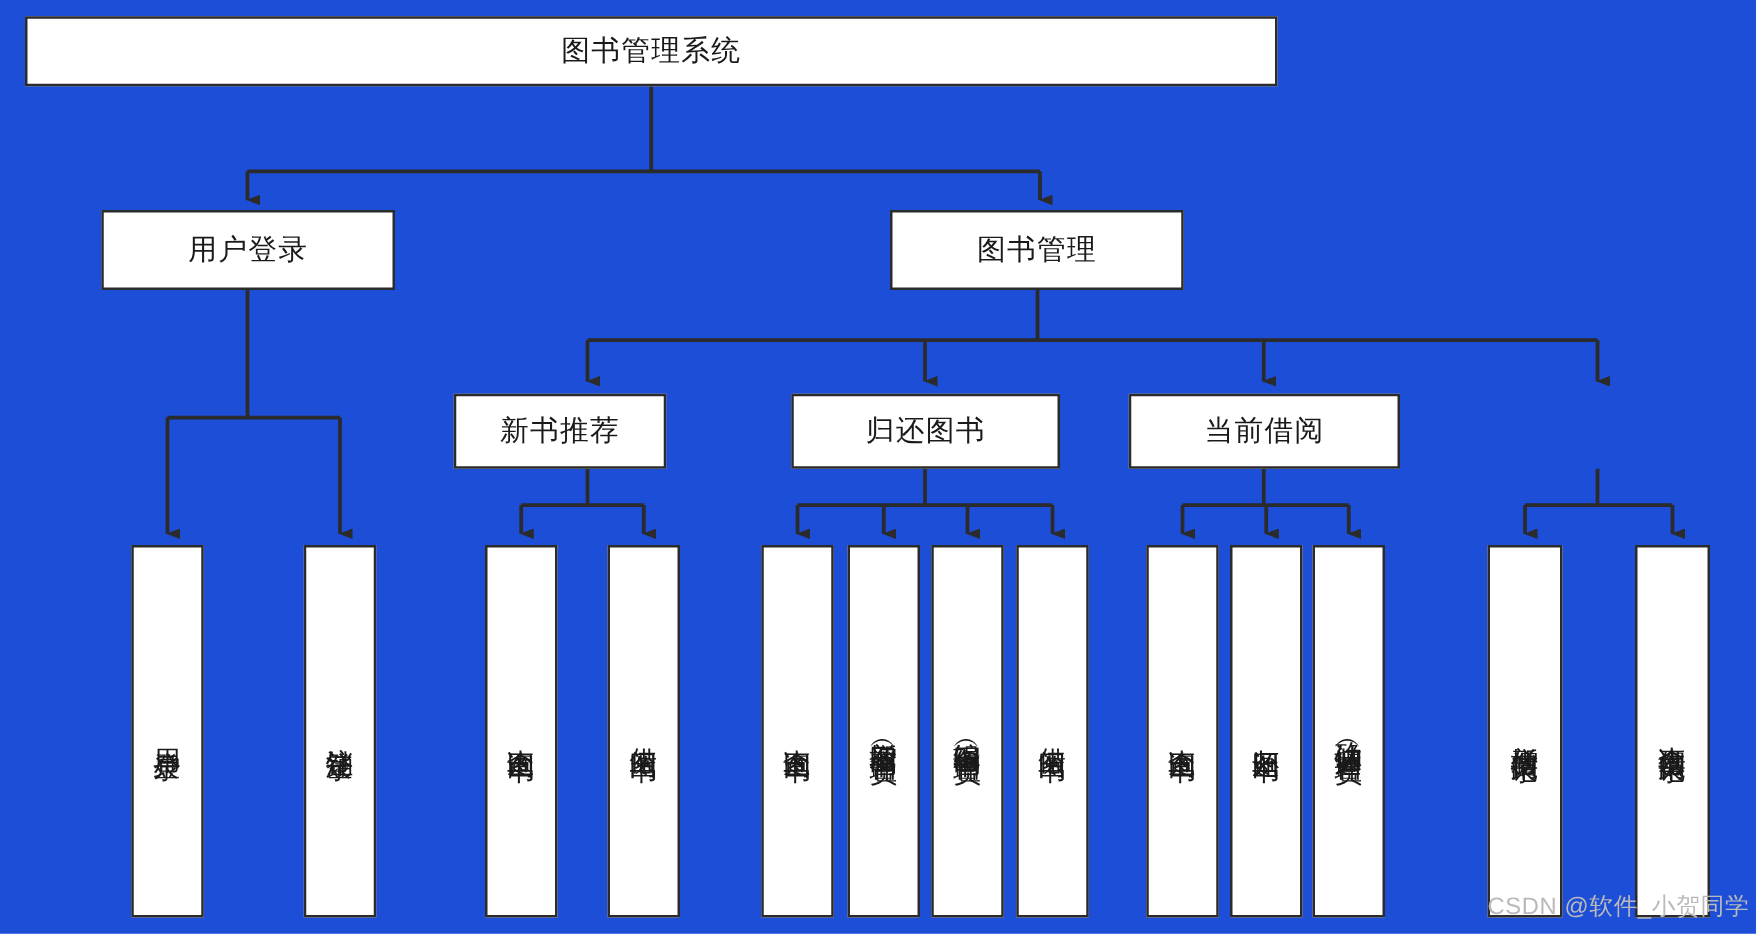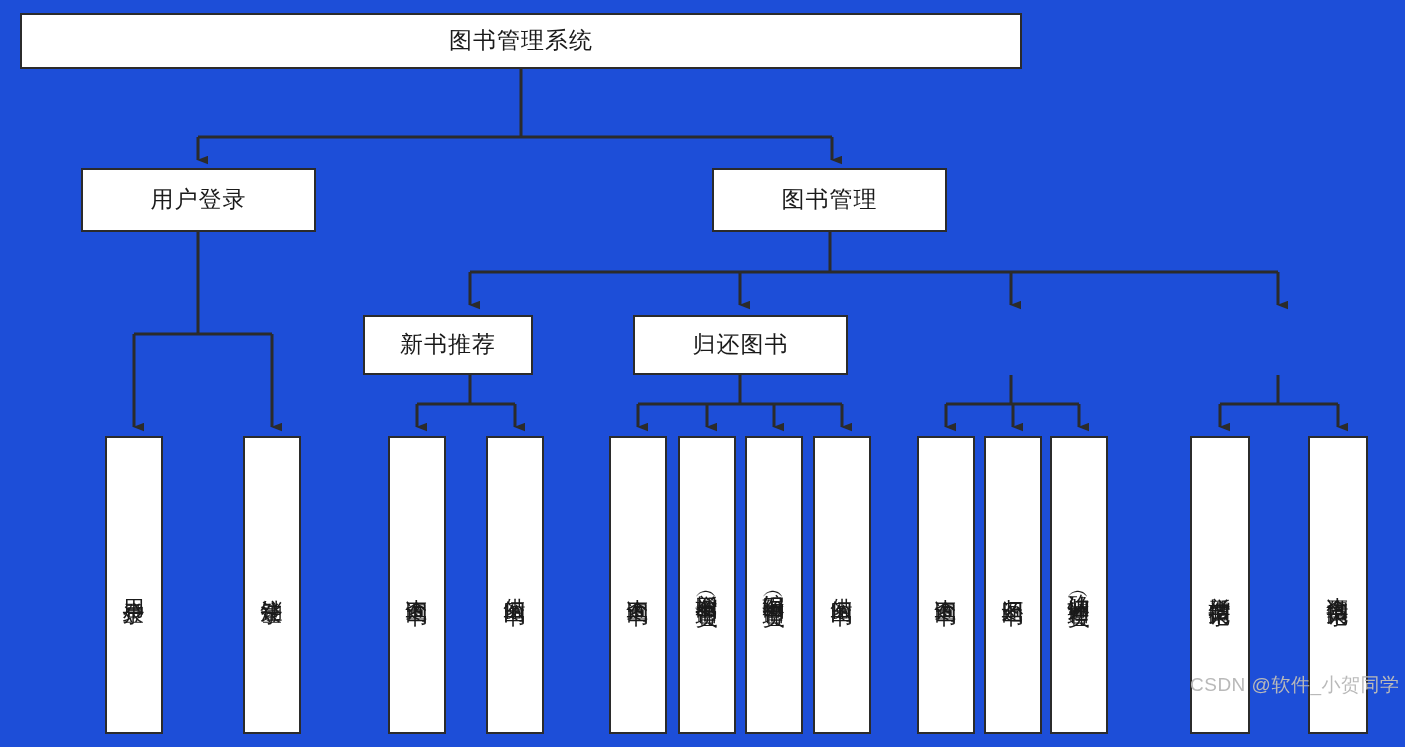--- a/index.html
+++ b/index.html
@@ -53,21 +53,21 @@
     position: absolute;
     left: 0;
     top: 0;
     width: 1405px;
     height: 747px;
     pointer-events: none;
   }
   .watermark {
     position: absolute;
     left: 1190px;
-    top: 672px;
+    top: 712px;
     font-size: 19px;
     color: #b9b9b9;
     white-space: nowrap;
     letter-spacing: 0.5px;
     text-align: right;
   }
 </style>
 </head>
 <body>
 
@@ -133,20 +133,23 @@
   <div class="node node-h" style="left: 712px; top: 168px; width: 235px; height: 64px; border-color: rgb(43, 43, 43); background: rgb(255, 255, 255); color: rgb(26, 26, 26);">
     <span>图书管理</span>
   </div>
 
   <div class="node node-h" style="left: 363px; top: 315px; width: 170px; height: 60px; border-color: rgb(43, 43, 43); background: rgb(255, 255, 255); color: rgb(26, 26, 26);">
     <span>新书推荐</span>
   </div>
   <div class="node node-h" style="left: 633px; top: 315px; width: 215px; height: 60px; border-color: rgb(43, 43, 43); background: rgb(255, 255, 255); color: rgb(26, 26, 26);">
     <span>归还图书</span>
   </div>
+  <div class="node node-h" style="left: 903px; top: 315px; width: 217px; height: 60px; border-color: rgb(43, 43, 43); background: rgb(255, 255, 255); color: rgb(26, 26, 26);">
+    <span>当前借阅</span>
+  </div>
 
   <div class="node node-v" style="left: 105px; top: 436px; width: 58px; height: 298px; border-color: rgb(43, 43, 43); background: rgb(255, 255, 255); color: rgb(26, 26, 26);">
     <span class="vtext">用户登录</span>
   </div>
   <div class="node node-v" style="left: 243px; top: 436px; width: 58px; height: 298px; border-color: rgb(43, 43, 43); background: rgb(255, 255, 255); color: rgb(26, 26, 26);">
     <span class="vtext">注销登录</span>
   </div>
   <div class="node node-v" style="left: 388px; top: 436px; width: 58px; height: 298px; border-color: rgb(43, 43, 43); background: rgb(255, 255, 255); color: rgb(26, 26, 26);">
     <span class="vtext">查询图书</span>
   </div>

